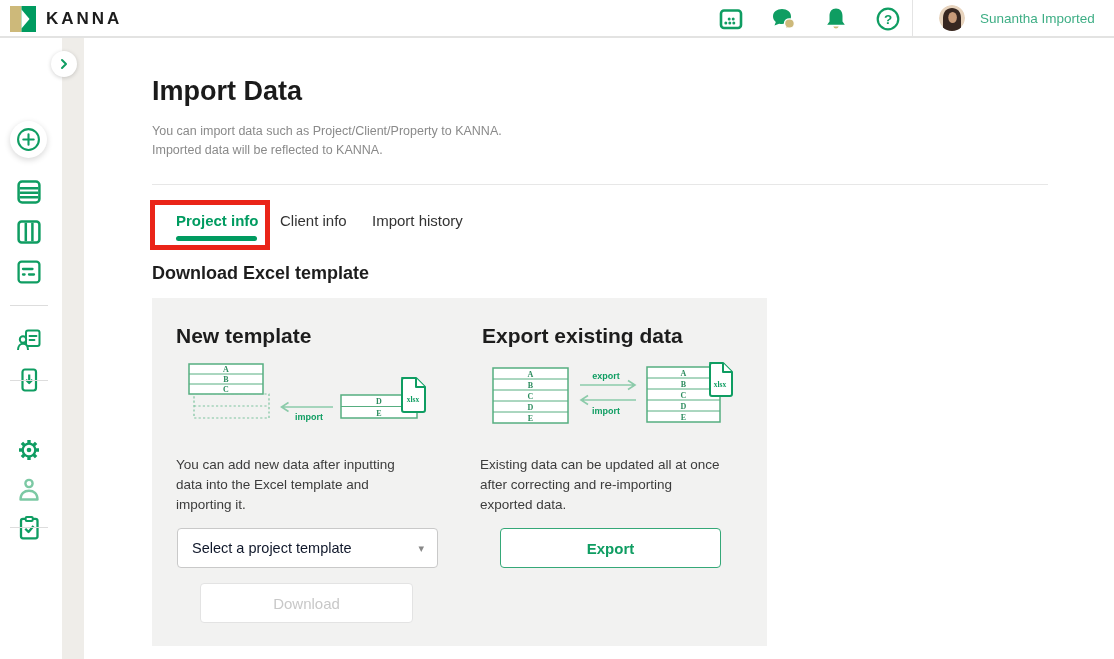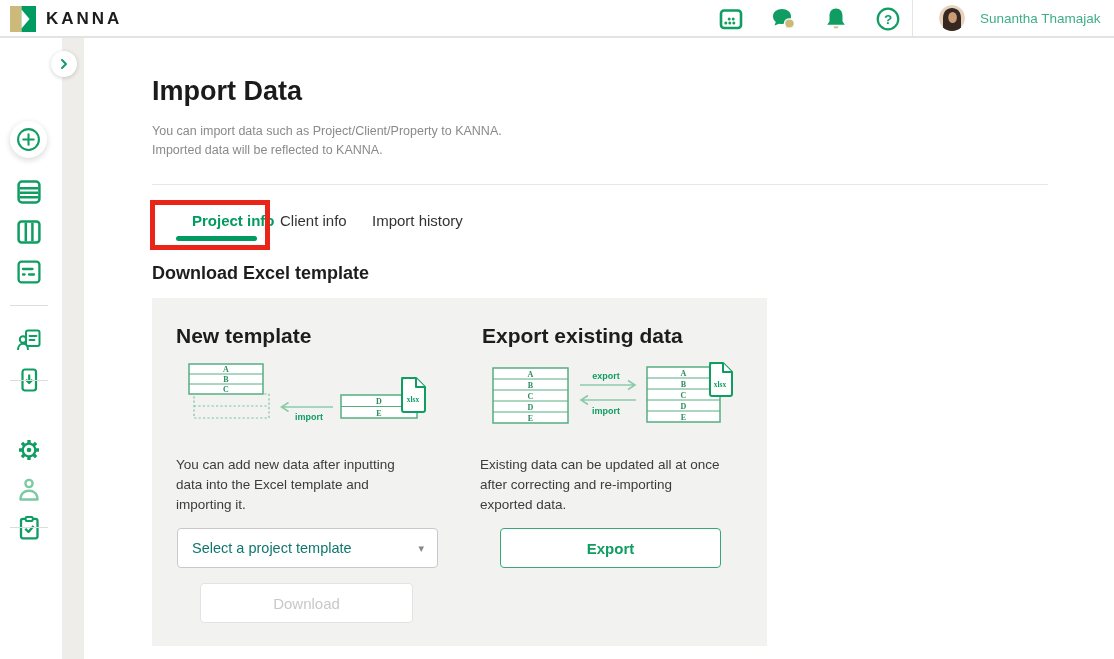--- a/index.html
+++ b/index.html
@@ -30,38 +30,38 @@
   .sicon { position:absolute; left:17px; width:24px; height:24px; cursor:pointer; }
   .sdivider { position:absolute; left:10px; width:38px; height:1px; background:#ddd; }
 
   
   .main { position:absolute; left:84px; top:38px; width:1030px; height:621px; background:#fff; }
   .page-title { position:absolute; left:68px; top:38px; font-size:27px; font-weight:bold; color:#1b1b1b; }
   .page-desc { position:absolute; left:68px; top:84px; font-size:12.5px; color:#8a8a8a; line-height:19px; }
   .rule { position:absolute; left:68px; top:146px; width:896px; height:1px; background:#e7e7e7; }
 
   .tab { position:absolute; top:174px; font-size:15px; color:#333; cursor:pointer; }
-  .tab.active { color:#009b60; font-weight:bold;margin-left:16px; }
+  .tab.active { color:#009b60; font-weight:bold; }
   .tab-underline { position:absolute; left:92px; top:198px; width:81px; height:5px;
                    background:#009b60; border-radius:2.5px; }
   .annotation-box { position:absolute; left:66px; top:162px; width:120px; height:50px;
                     border:5px solid #ea2418; z-index:15; pointer-events:none; }
 
   .section-title { position:absolute; left:68px; top:225px; font-size:18px; font-weight:bold; color:#1d1d1d; }
 
   .panel { position:absolute; left:68px; top:260px; width:615px; height:348px; background:#f2f2f1; }
   .col-title { position:absolute; top:26px; font-size:21px; font-weight:bold; color:#1d1d1d; }
   .illus { position:absolute; top:58px; width:252px; height:70px; }
   .col-desc { position:absolute; top:157px; font-size:13.5px; color:#3c3c3c; line-height:20px; }
   .col-desc span { display:block; }
 
   .select-box { position:absolute; left:25px; top:230px; width:261px; height:40px; background:#fff;
                 border:1px solid #c9c9c9; border-radius:4px; cursor:pointer;
                 display:flex; align-items:center; padding:0 14px; }
-  .select-box .val { font-size:14.5px; color:#0f766e; }
+  .select-box .val { font-size:14.5px; color:#0f172a; }
   .select-box .caret { position:absolute; right:13px; top:13px; font-size:11px; color:#888; }
 
   .btn { position:absolute; height:40px; border-radius:4px; background:#fff; font-size:15px;
          display:flex; align-items:center; justify-content:center;
          font-family:"Liberation Sans", sans-serif; }
   .btn-download { left:48px; top:285px; width:213px; border:1px solid #e3e3e3; color:#c8c8c8; }
   .btn-export { left:348px; top:230px; width:221px; border:1px solid #35a878; color:#0f9d62; font-weight:bold; cursor:pointer; }
 
   svg text { font-family:"Liberation Serif", serif; }
   svg text.lbl { font-family:"Liberation Sans", sans-serif; }
@@ -105,21 +105,21 @@
 
     <div class="hdr-divider"></div>
 
     <div class="avatar">
       <svg viewBox="0 0 26 26" width="26" height="26">
         <circle cx="13" cy="13" r="13" fill="#e7d3bd"></circle>
         <path d="M4 27 V13 C4 6.5 8 3 13 3 s9 3.5 9 10 v14 z" fill="#372721"></path>
         <ellipse cx="13.6" cy="12.5" rx="4.3" ry="5.6" fill="#c99b79"></ellipse>
       </svg>
     </div>
-    <div class="username">Sunantha Thamajak</div>
+    <div class="username">Sunantha Imported</div>
   </div>
 
   <div class="gutter"></div>
   <div class="sidebar">
     <button class="plus-btn">
       <svg width="25" height="25" viewBox="0 0 24 24">
         <circle cx="12" cy="12" r="10" fill="none" stroke="#0f9d62" stroke-width="2"></circle>
         <path d="M12 7 v10 M7 12 h10" stroke="#0f9d62" stroke-width="2" stroke-linecap="round"></path>
       </svg>
     </button>

